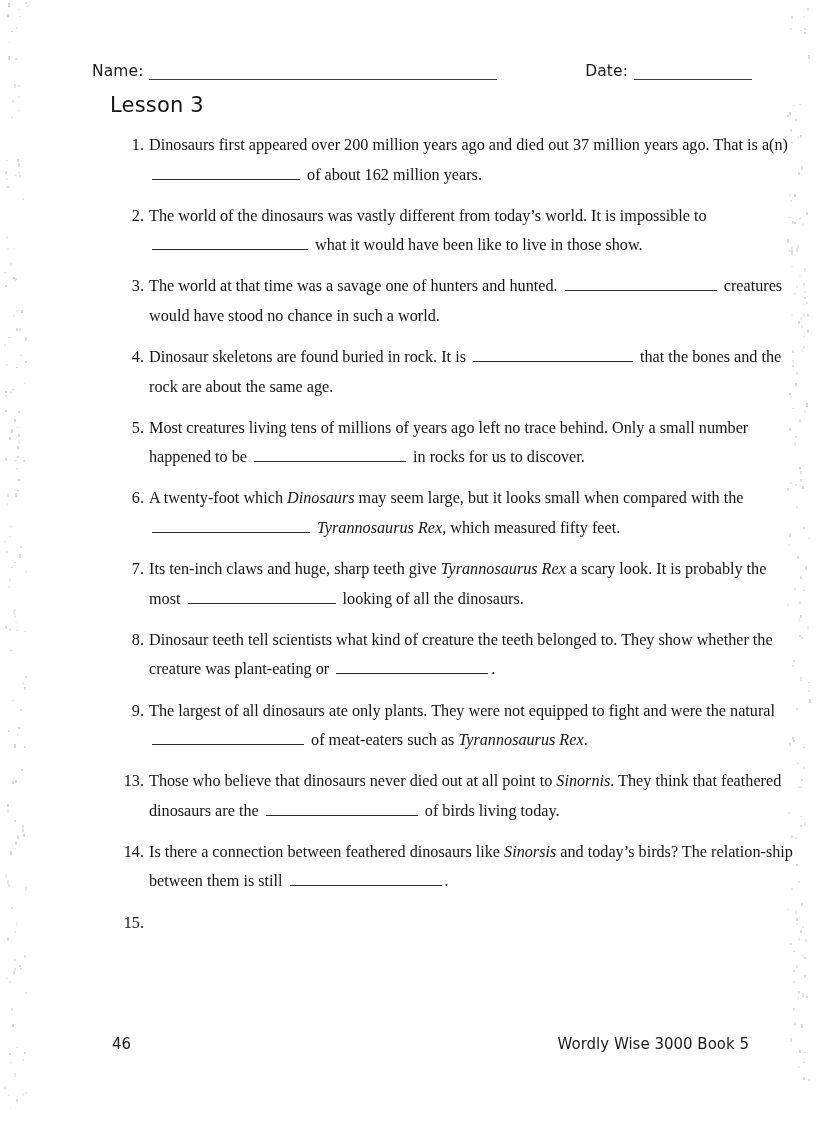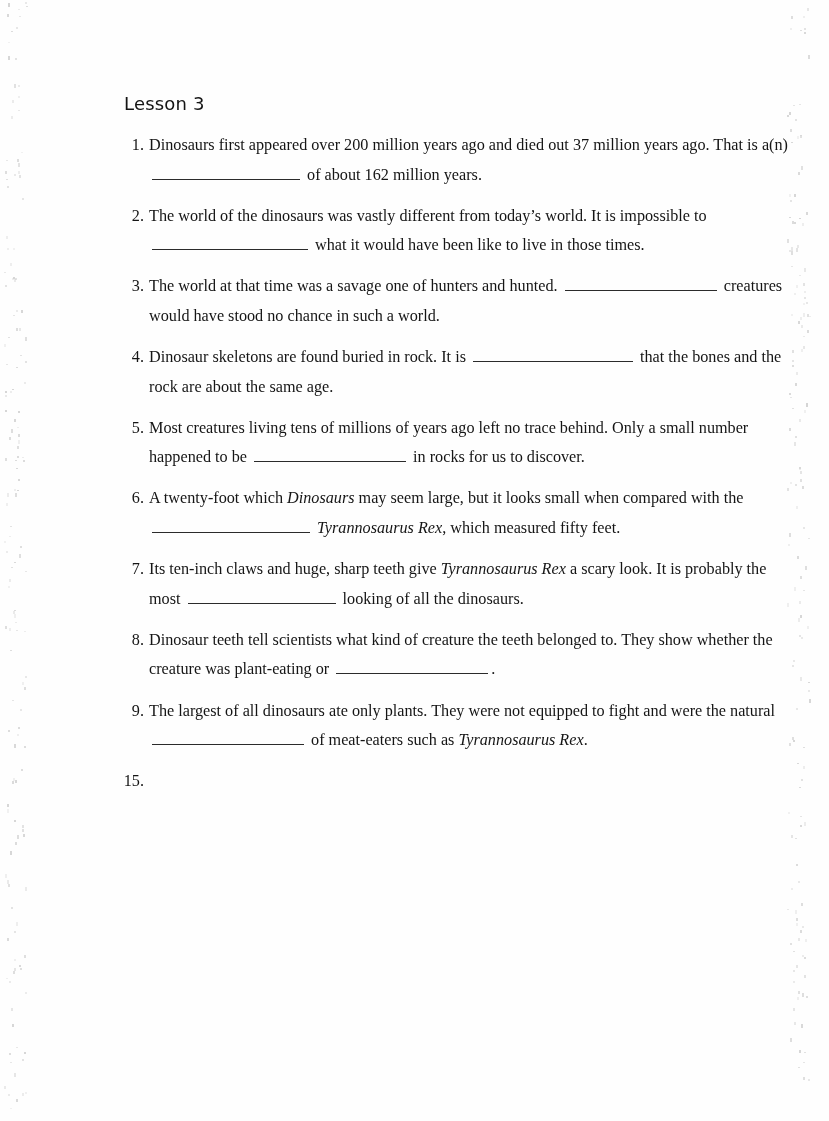--- a/index.html
+++ b/index.html
@@ -59,24 +59,24 @@
   .rule-name { width: 348px; }
   .rule-date { width: 118px; }
   .hdr .date-grp {
     margin-left: auto;
     display: flex;
     align-items: flex-end;
   }
 
   .lesson {
     position: absolute;
-    left: 124px;
+    left: 110px;
     top: 93px;
     font-family: "DejaVu Sans", "Liberation Sans", sans-serif;
-    font-size: 18px;
+    font-size: 21px;
     color: #141414;
     letter-spacing: .2px;
   }
 
   
   .qlist {
     position: absolute;
     left: 122px;
     top: 131px;
     width: 672px;
@@ -437,31 +437,39 @@
       <i style="left: 16.5977px; top: 296.595px; height: 2px; opacity: 0.51;"></i>
       <i style="left: 5.60034px; top: 980.771px; height: 2px; opacity: 0.38;"></i>
       <i style="left: 17.0557px; top: 975.195px; height: 3px; opacity: 0.55;"></i>
       <i style="left: 9.13649px; top: 965.05px; height: 3px; opacity: 0.47;"></i>
       <i style="left: 7.6453px; top: 484.412px; height: 2px; opacity: 0.52;"></i>
       <i style="left: 8.23642px; top: 382.909px; height: 3px; opacity: 0.73;"></i>
       <i style="left: 3.3049px; top: 482.394px; height: 2px; opacity: 0.29;"></i>
       <i style="left: 1.54211px; top: 193.608px; height: 3px; opacity: 0.27;"></i>
     </div>
 
+  <div class="hdr">
+    <span class="lbl">Name:</span>
+    <span class="rule rule-name"></span>
+    <span class="date-grp">
+      <span class="lbl">Date:</span>
+      <span class="rule rule-date"></span>
+    </span>
+  </div>
 
   <div class="lesson">Lesson 3</div>
 
   <div class="qlist">
       <div class="q">
         <span class="qnum">1.</span>
         <span class="qbody"><span>Dinosaurs first appeared over 200 million years ago and died out 37 million years ago. That is a(n) </span><span class="blank" style="width: 148px;"></span><span> of about 162 million years.</span></span>
       </div>
       <div class="q">
         <span class="qnum">2.</span>
-        <span class="qbody"><span>The world of the dinosaurs was vastly different from today’s world. It is impossible to </span><span class="blank" style="width: 156px;"></span><span> what it would have been like to live in those times.</span></span>
+        <span class="qbody"><span>The world of the dinosaurs was vastly different from today’s world. It is impossible to </span><span class="blank" style="width: 156px;"></span><span> what it would have been like to live in those show.</span></span>
       </div>
       <div class="q">
         <span class="qnum">3.</span>
         <span class="qbody"><span>The world at that time was a savage one of hunters and hunted. </span><span class="blank" style="width: 152px;"></span><span> creatures would have stood no chance in such a world.</span></span>
       </div>
       <div class="q">
         <span class="qnum">4.</span>
         <span class="qbody"><span>Dinosaur skeletons are found buried in rock. It is </span><span class="blank" style="width: 160px;"></span><span> that the bones and the rock are about the same age.</span></span>
       </div>
       <div class="q">
@@ -478,19 +486,31 @@
       </div>
       <div class="q">
         <span class="qnum">8.</span>
         <span class="qbody"><span>Dinosaur teeth tell scientists what kind of creature the teeth belonged to. They show whether the creature was plant-eating or </span><span class="blank" style="width: 152px;"></span><span>.</span></span>
       </div>
       <div class="q">
         <span class="qnum">9.</span>
         <span class="qbody"><span>The largest of all dinosaurs ate only plants. They were not equipped to fight and were the natural </span><span class="blank" style="width: 152px;"></span><span> of meat-eaters such as </span><i>Tyrannosaurus Rex</i><span>.</span></span>
       </div>
       <div class="q">
+        <span class="qnum">13.</span>
+        <span class="qbody"><span>Those who believe that dinosaurs never died out at all point to </span><i>Sinornis</i><span>. They think that feathered dinosaurs are the </span><span class="blank" style="width: 152px;"></span><span> of birds living today.</span></span>
+      </div>
+      <div class="q">
+        <span class="qnum">14.</span>
+        <span class="qbody"><span>Is there a connection between feathered dinosaurs like </span><i>Sinorsis</i><span> and today’s birds? The relation-ship between them is still </span><span class="blank" style="width: 152px;"></span><span>.</span></span>
+      </div>
+      <div class="q">
         <span class="qnum">15.</span>
         <span class="qbody"></span>
       </div>
     </div>
 
+  <div class="footer">
+    <span class="pg">46</span>
+    <span class="bk">Wordly Wise 3000 Book 5</span>
+  </div>
 
 </div>
 
 </body></html>

